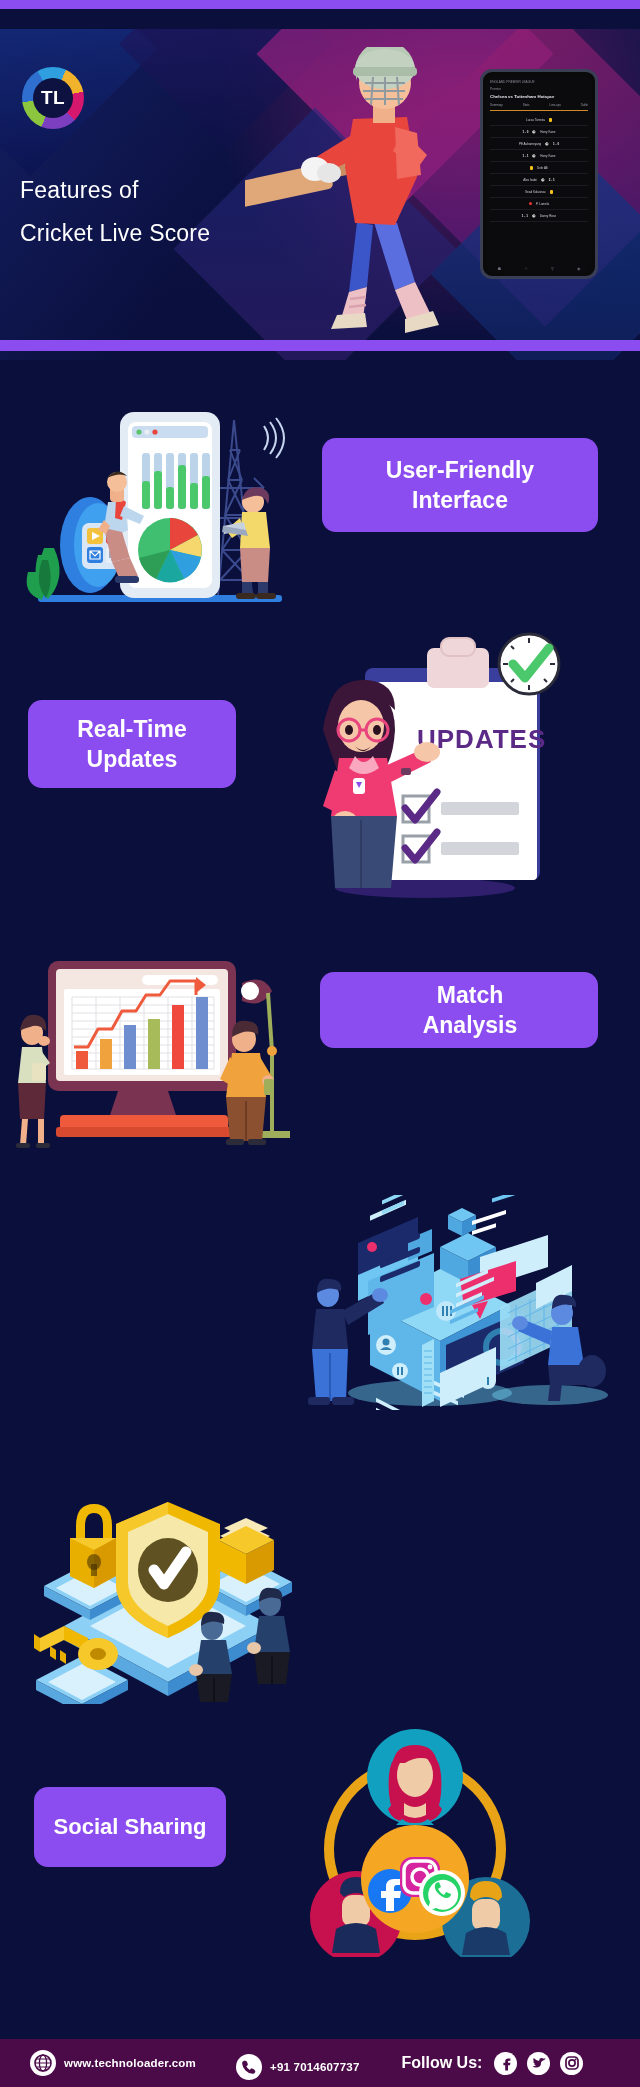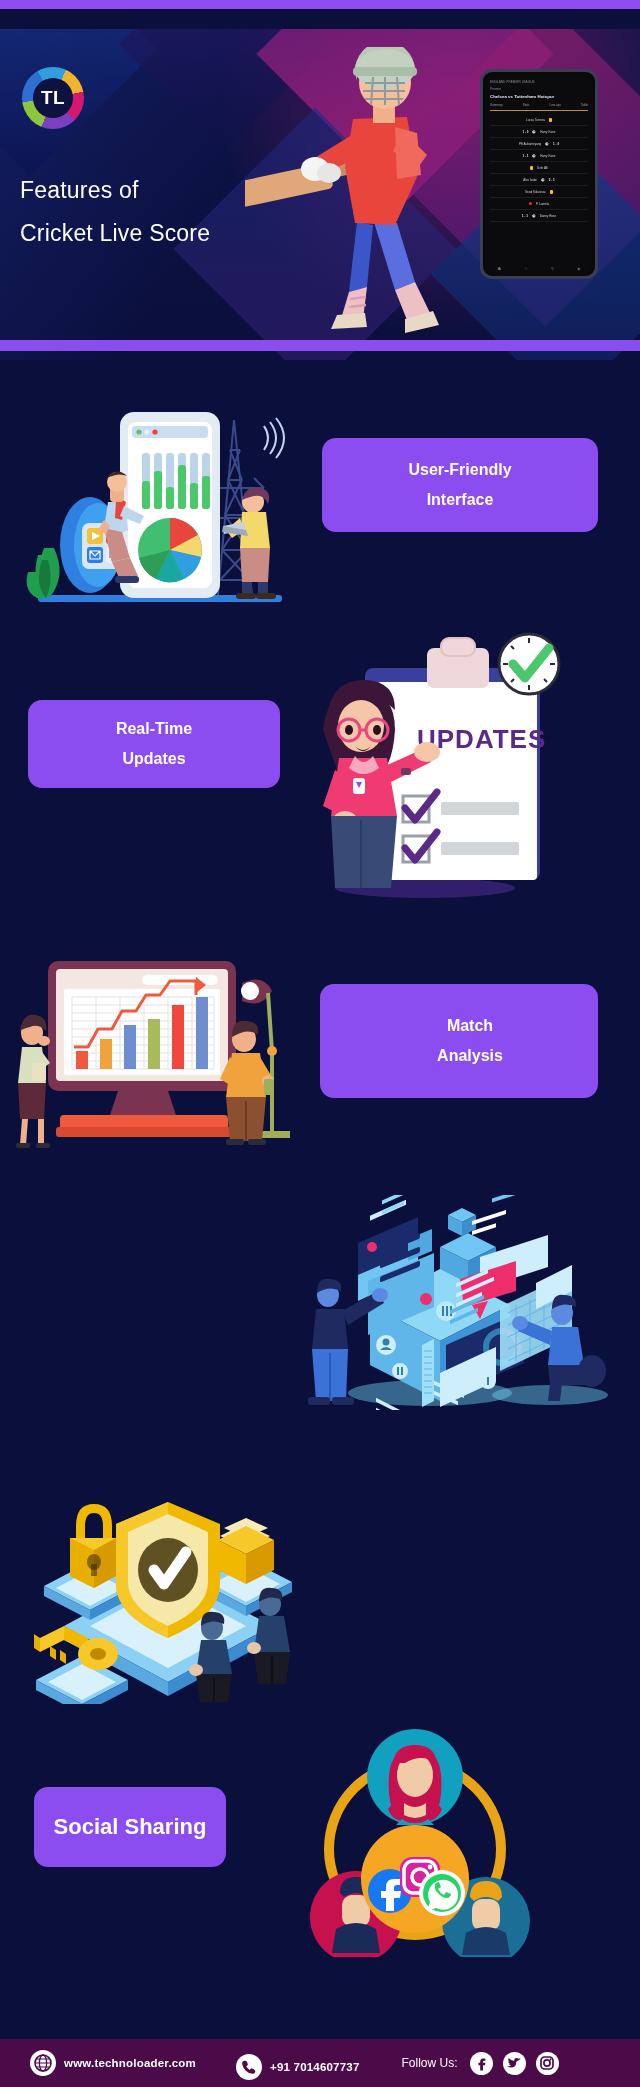--- a/index.html
+++ b/index.html
@@ -66,31 +66,31 @@
   .pm-dot.red { background:#e33; border-radius:50%; height:3px; }
   .pm-sc { color:#e6e6ee; font-weight:bold; }
   .pm-nav { position:absolute; left:0; right:0; bottom:2px; display:flex; justify-content:space-around;
      font-size:4px; color:#6a6a78; }
 
   
   .feature-row { position:absolute; left:0; width:640px; }
   .pill {
     position:absolute; background:#8b4df0; border-radius:14px;
     display:flex; align-items:center; justify-content:center; text-align:center;
-    color:#ffffff; font-weight:bold; font-size:16px; line-height:30px; padding:10px 14px;
+    color:#ffffff; font-weight:bold; font-size:23px; line-height:30px; padding:10px 14px;
   }
   .illus { position:absolute; }
 
   
   .footer { position:absolute; left:0; top:2039px; width:640px; height:48px; background:#4b0b49; z-index:30;
      display:flex; align-items:center; }
   .f-item { display:flex; align-items:center; gap:8px; color:#ffffff; }
   .f-circle { width:26px; height:26px; border-radius:50%; background:#ffffff; display:flex; align-items:center; justify-content:center; }
   .f-txt { font-size:11.5px; font-weight:bold; letter-spacing:.2px; }
-  .f-follow { font-size:12px; font-weight:normal; }
+  .f-follow { font-size:16px; font-weight:bold; }
   .soc { width:23px; height:23px; border-radius:50%; background:#fff; display:flex; align-items:center; justify-content:center; }
 
   svg { display:block; }
 </style>
 </head>
 <body>
 
 <div class="top-bar"></div>
 
 <div class="header">
@@ -376,21 +376,21 @@
       <path d="M30 140 L18 176 L34 184 L46 150 Z" fill="#ef3b72"></path>
       <ellipse cx="40" cy="190" rx="12" ry="9" fill="#f5c6a8"></ellipse>
 
       <path d="M26 186 L92 186 L86 258 L30 258 Z" fill="#3a4a76"></path>
       <path d="M56 190 L56 258" stroke="#2e3c63" stroke-width="2"></path>
       <rect x="48" y="148" width="12" height="16" rx="3" fill="#ffffff"></rect>
       <path d="M51 152 l3 6 l3 -6" fill="#8b4df0"></path>
     </g>
   </svg>
 
-  <div class="pill" style="left:28px;top:60px;width:252px;height:88px;align-items:center;">
+  <div class="pill" style="left:28px;top:60px;width:208px;height:88px;align-items:center;">
     <div>
       <div>Real-Time</div>
       <div>Updates</div>
     </div>
   </div>
 </div>
 
 <div class="feature-row" style="top:915px;height:265px;">
 
   <svg class="illus" style="left:10px;top:40px;width:280px;height:195px;" viewBox="0 0 280 195">
@@ -451,21 +451,21 @@
       <path d="M220 102 L210 124 L220 130 L228 110 Z" fill="#f0a23c"></path>
       <ellipse cx="258" cy="126" rx="6" ry="6" fill="#f0b08a"></ellipse>
       <path d="M216 142 L256 142 L252 186 L220 186 Z" fill="#8a5030"></path>
       <path d="M236 146 L236 186" stroke="#6e3c22" stroke-width="2"></path>
       <rect x="216" y="184" width="18" height="6" rx="2" fill="#2b2b3a"></rect>
       <rect x="238" y="184" width="18" height="6" rx="2" fill="#2b2b3a"></rect>
       <rect x="254" y="124" width="10" height="16" rx="2" fill="#9fae5a"></rect>
     </g>
   </svg>
 
-  <div class="pill" style="left:320px;top:69px;width:278px;height:114px;padding-left:36px;">
+  <div class="pill" style="left:320px;top:57px;width:278px;height:76px;padding-left:36px;">
     <div>
       <div>Match</div>
       <div>Analysis</div>
     </div>
   </div>
 </div>
 
 <div class="feature-row" style="top:1185px;height:270px;">
 
   <svg class="illus" style="left:300px;top:10px;width:310px;height:215px;" viewBox="0 0 310 215">

